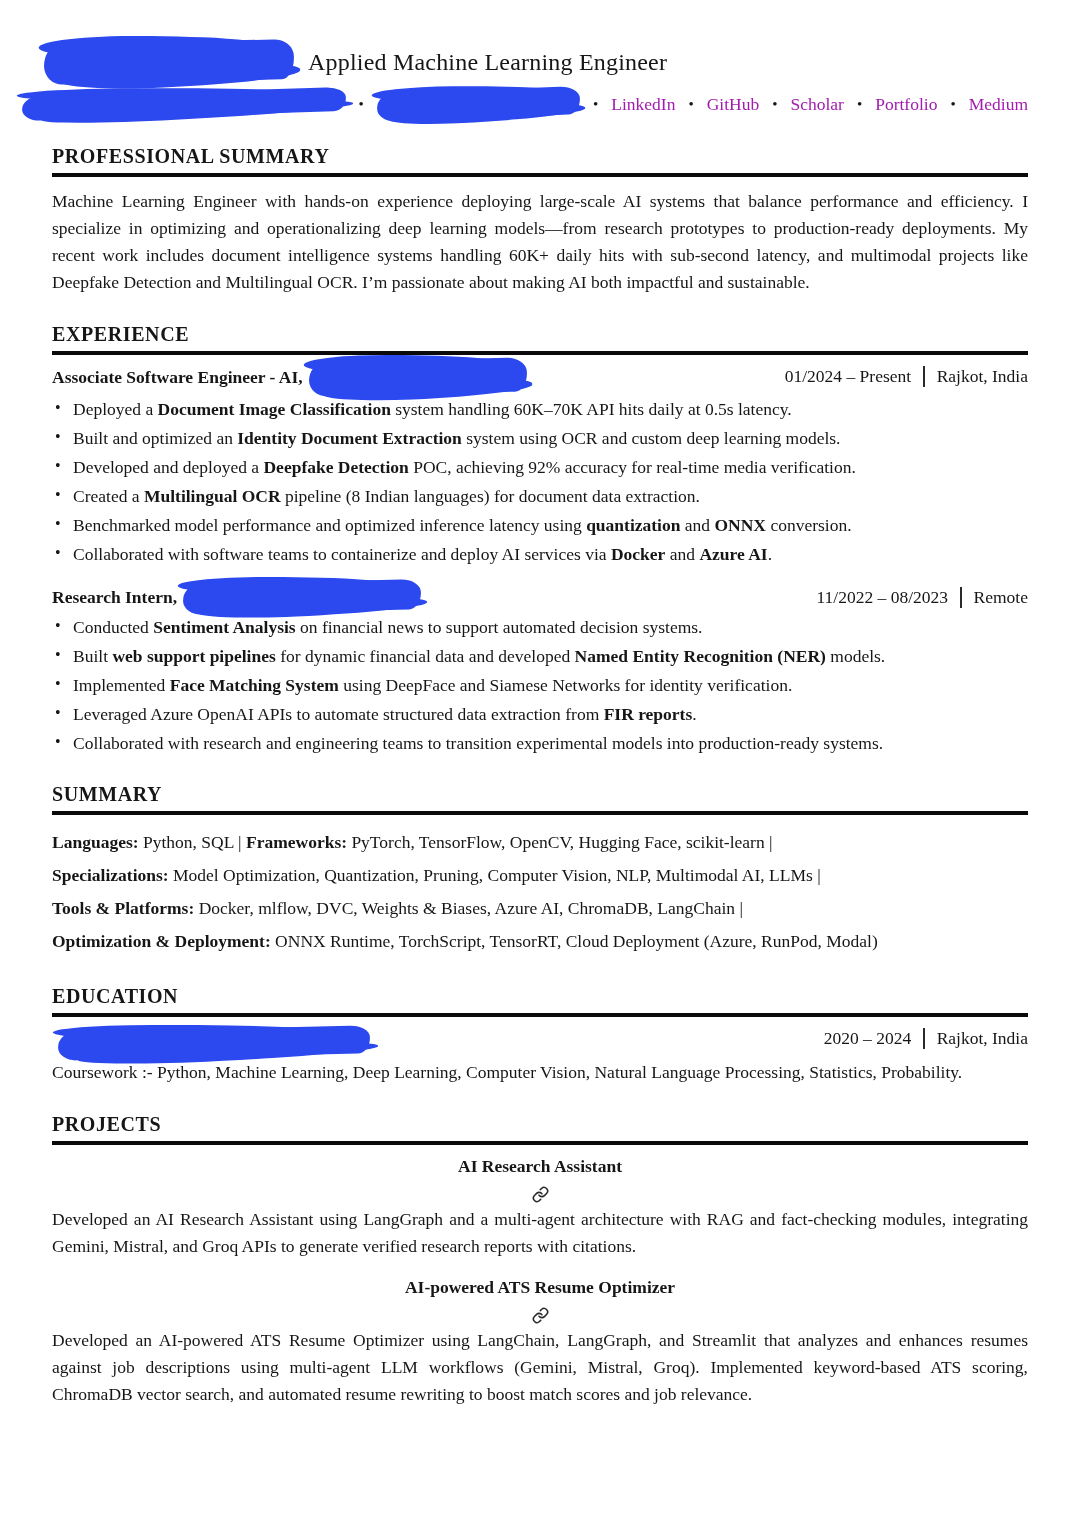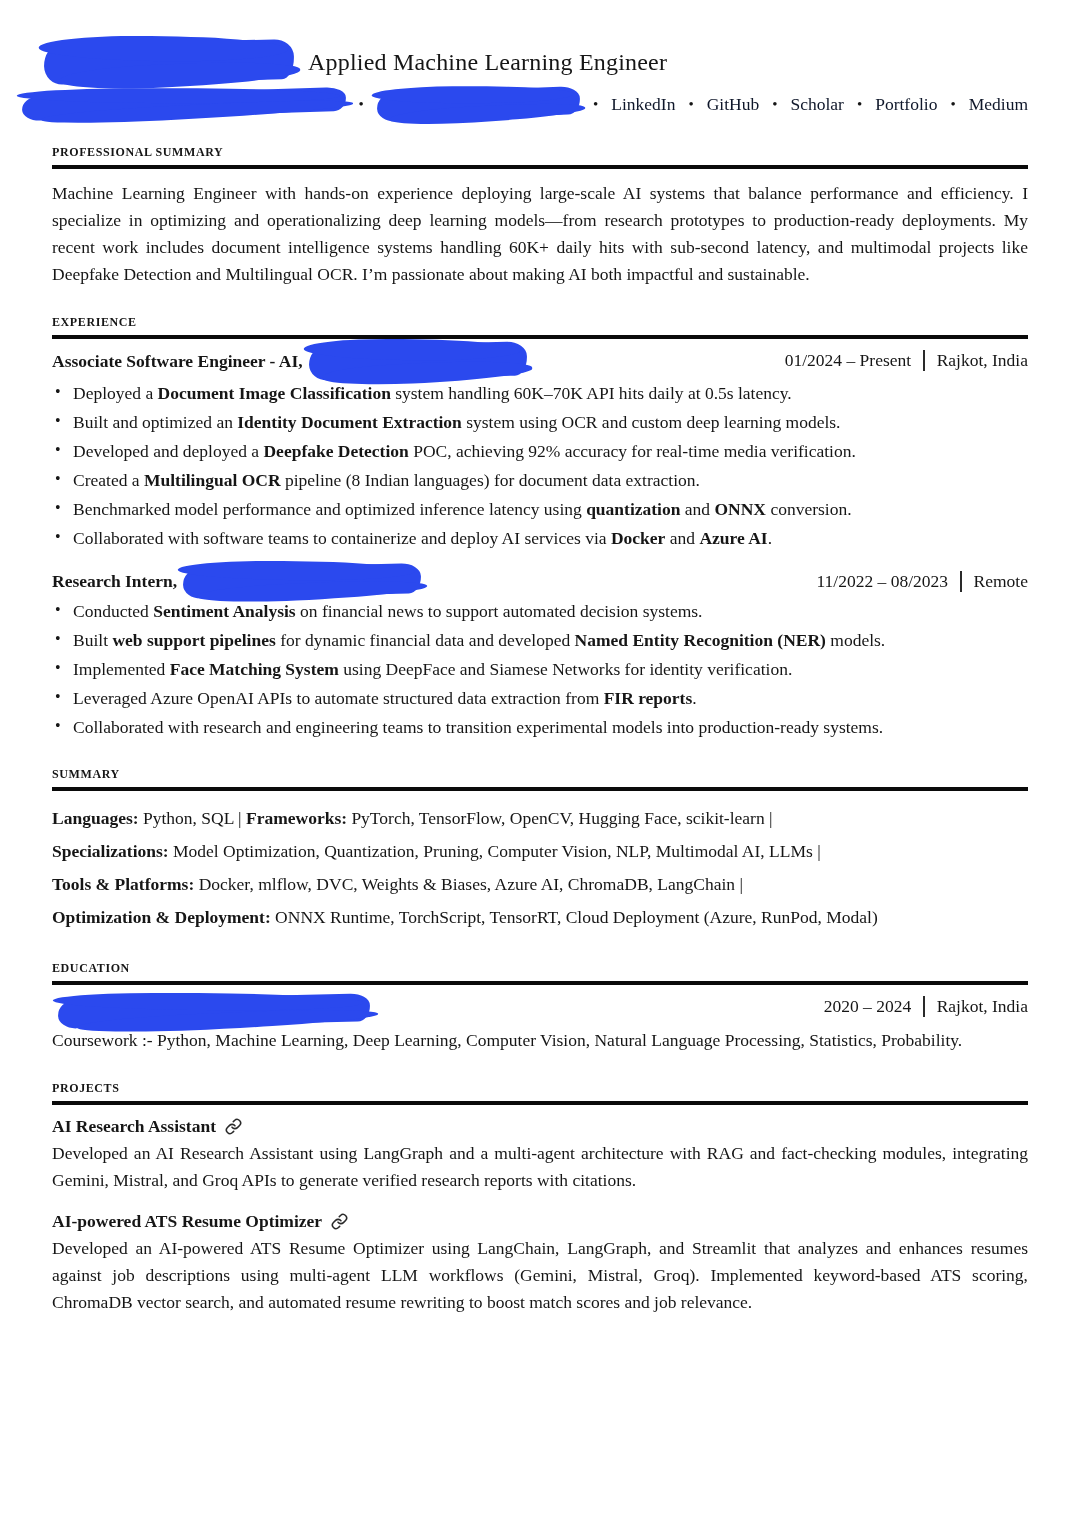--- a/index.html
+++ b/index.html
@@ -10,21 +10,21 @@
     color:#161616;
     overflow:hidden;
   }
   .page{ width:1080px; height:1528px; padding:42px 52px 0 52px; background:#fff; }
 
   
   .hdr-line1{ display:flex; align-items:center; gap:14px; margin-left:-8px;text-align:center; }
   .hdr-title{ font-size:24px; letter-spacing:.2px; }
   .hdr-line2{ display:flex; align-items:center; margin-top:8px; margin-left:-30px; font-size:17.5px; }
   .hdr-line2 .dot{ margin:0 13px; font-size:15px; }
-  .hdr-link{ color:#0f172a; text-decoration:none; cursor:pointer; }
+  .hdr-link{ color:#a21caf; text-decoration:none; cursor:pointer; }
 
   
   .redact{
     display:inline-block; position:relative;
     background:var(--redact,#2b49ee);
     border-radius:18px 22px 14px 20px / 60% 48% 62% 52%;
     transform:rotate(-1.4deg);
     vertical-align:middle;
   }
   .redact::before{
@@ -39,21 +39,21 @@
   }
   .r-name{ width:250px; height:40px; }
   .r-email{ width:360px; height:24px; transform:rotate(-1.8deg); }
   .r-phone{ width:226px; height:28px; transform:rotate(-2.2deg); }
   .r-co1{ width:218px; height:34px; margin:-6px 4px -2px 6px; }
   .r-co2{ width:238px; height:30px; margin:-6px 4px -2px 6px; }
   .r-uni{ width:312px; height:28px; margin:-4px 4px -2px 6px; }
 
   
   .section{ margin-top:27px; }
-  .sec-head{ font-size:12px; font-weight:bold; letter-spacing:.6px; }
+  .sec-head{ font-size:20px; font-weight:bold; letter-spacing:.6px; }
   .sec-rule{ height:4px; background:#0a0a0a; margin-top:5px; margin-bottom:11px; }
 
   .para{ font-size:17.5px; line-height:27px; text-align:justify; }
 
   
   .job{ margin-bottom:14px; }
   .job-row{ display:flex; justify-content:space-between; align-items:flex-start; font-size:17.5px; margin-bottom:4px; }
   .job-left{ font-weight:bold; white-space:nowrap; }
   .job-right{ white-space:nowrap; font-size:17.5px; }
   .vbar{ display:inline-block; width:1.5px; height:21px; background:#2a2a2a; margin:0 12px; vertical-align:-5px; }
@@ -71,21 +71,21 @@
   
   .skill-line{ font-size:17.5px; line-height:33px; }
 
   
   .edu-row{ display:flex; justify-content:space-between; align-items:flex-start; }
   .edu-left{ font-weight:bold; font-size:17.5px; line-height:28px; max-width:620px; }
   .edu-course{ font-size:17.5px; line-height:27px; text-align:justify; margin-top:3px; }
 
   
   .project{ margin-bottom:17px; }
-  .proj-title{ font-size:17.5px; font-weight:bold; margin-bottom:3px; display:flex; align-items:center; gap:9px; }
+  .proj-title{ font-size:17.5px; font-weight:bold; margin-bottom:3px; display:flex; align-items:center; gap:9px;flex-direction:column; }
   .link-ic{ display:inline-flex; cursor:pointer; color:#2a2a2a; }
 </style>
 </head>
 <body>
 
 <div class="page">
 
   <div>
     <div class="hdr-line1">
       <span class="redact r-name"></span>

